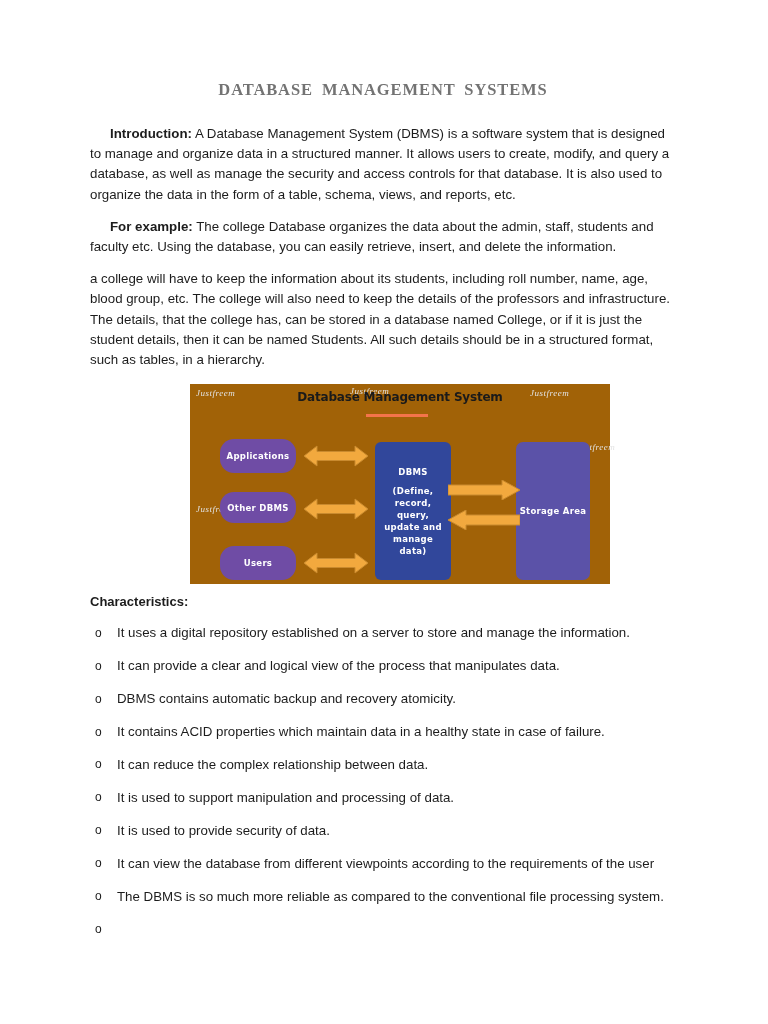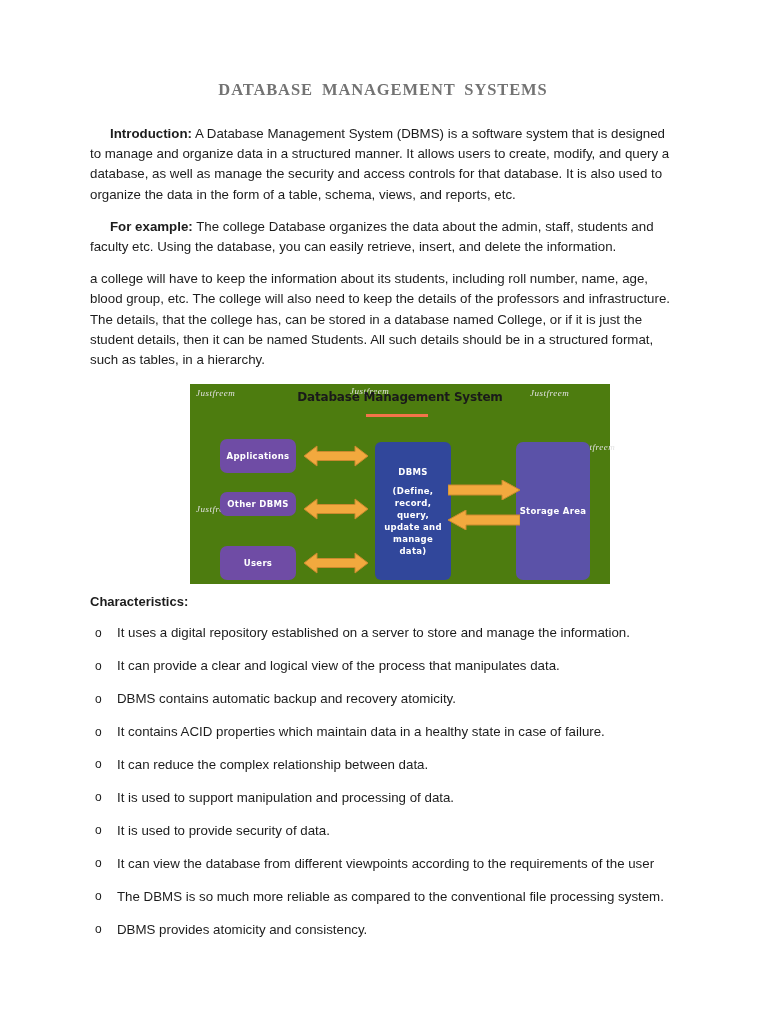--- a/index.html
+++ b/index.html
@@ -52,21 +52,21 @@
     color: #1c1c1c;
   }
   .para b { font-weight: bold; padding-left: 20px; }
 
   
   .figure {
     position: relative;
     width: 420px;
     height: 200px;
     margin: 14px 0 10px 100px;
-    background: #4d7c0f;
+    background: #a16207;
   }
   .wm {
     position: absolute;
     color: #e2e2e2;
     font-size: 9px;
     font-style: italic;
     letter-spacing: 0.5px;
     font-family: "Liberation Serif", serif;
     user-select: none;
   }
@@ -85,21 +85,21 @@
     position: absolute;
     left: 176px;
     top: 30px;
     width: 62px;
     height: 2.5px;
     background: #f4744a;
   }
 
   .node {
     position: absolute;
-    border-radius: 7px;
+    border-radius: 14px;
     color: #ffffff;
     font-size: 8.5px;
     font-weight: bold;
     letter-spacing: 0.3px;
     display: flex;
     align-items: center;
     justify-content: center;
     text-align: center;
     font-family: "DejaVu Sans", sans-serif;
     box-sizing: border-box;
@@ -165,21 +165,21 @@
       <div class="wm" style="left:270px;top:100px;">Justfreem</div>
       <div class="wm" style="left:386px;top:58px;">Justfreem</div>
 
       <div class="fig-title">Database Management System</div>
       <div class="fig-underline"></div>
 
       <div class="node left-node" style="left:30px; top:55px; width:76px; height:34px;">
         <span>Applications</span>
       </div>
 
-      <div class="node left-node" style="left:30px; top:108px; width:76px; height:24px;">
+      <div class="node left-node" style="left:30px; top:108px; width:76px; height:31px;">
         <span>Other DBMS</span>
       </div>
 
       <div class="node left-node" style="left:30px; top:162px; width:76px; height:34px;">
         <span>Users</span>
       </div>
 
       <div class="node storage" style="left:326px; top:58px; width:74px; height:138px;">
         <span>Storage Area</span>
       </div>
@@ -245,18 +245,17 @@
       <li>
         <span class="marker">o</span>
         <span>It can view the database from different viewpoints according to the requirements of the user</span>
       </li>
       <li class="justified">
         <span class="marker">o</span>
         <span>The DBMS is so much more reliable as compared to the conventional file processing system.</span>
       </li>
       <li>
         <span class="marker">o</span>
-        <span>DBMS provides atomicity and consistency.</span>
       </li>
     </ul>
 
   </div>
 </div>
 
 </body></html>

